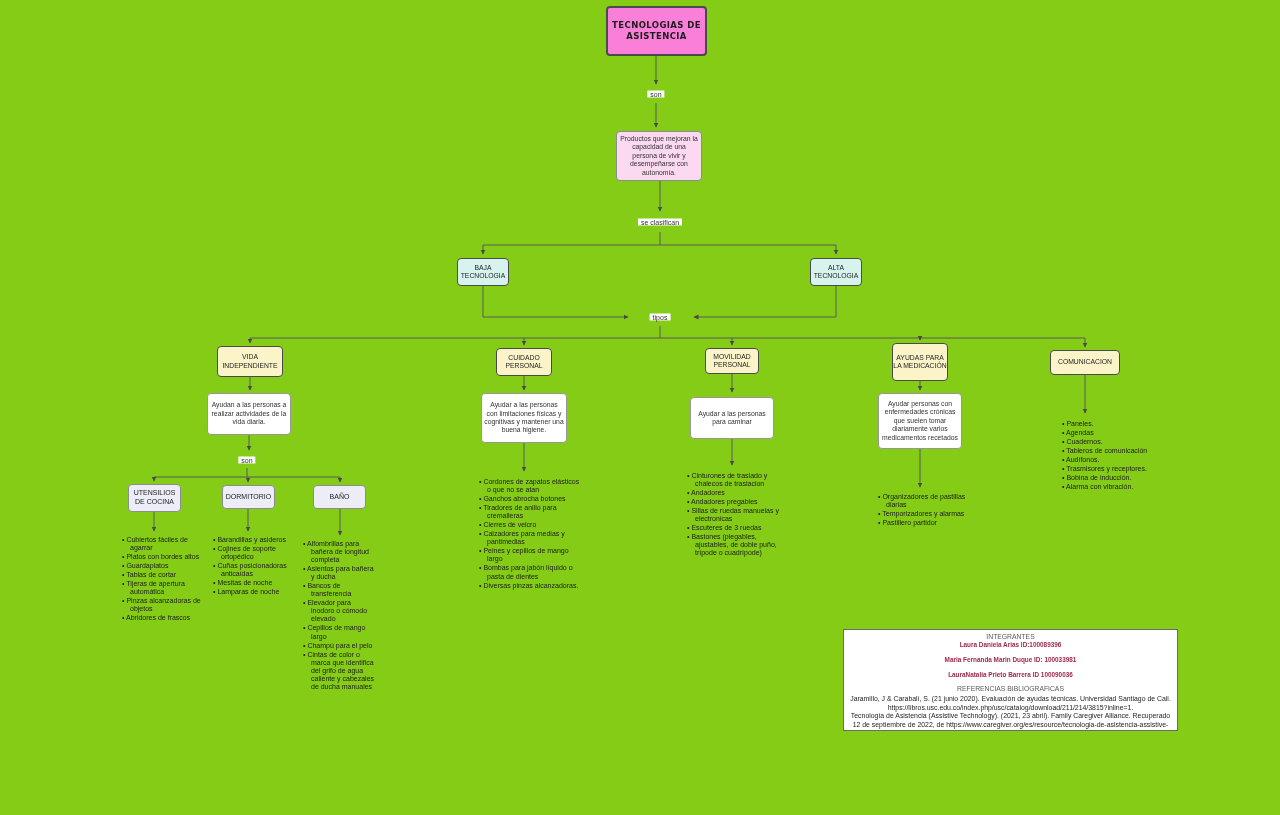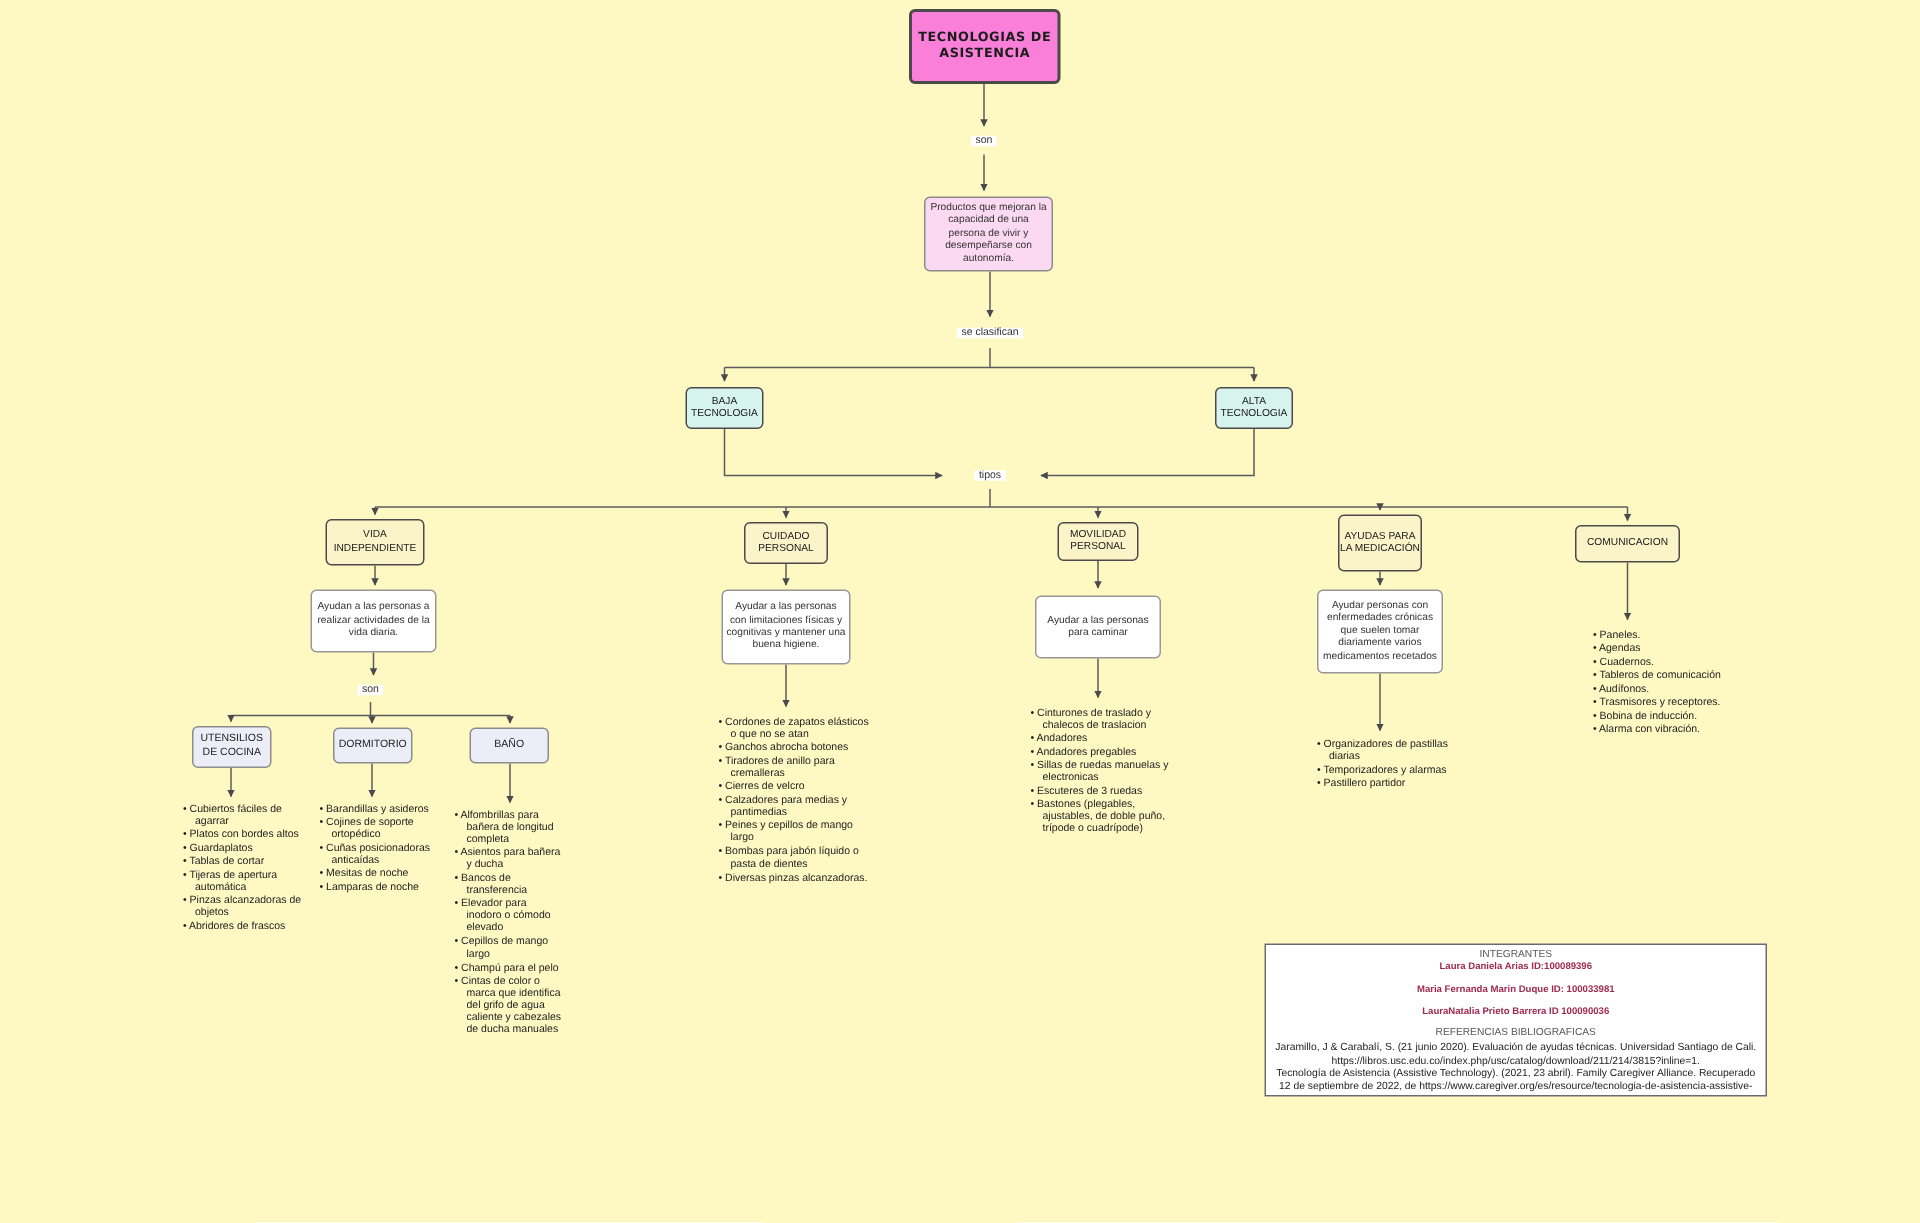--- a/index.html
+++ b/index.html
@@ -1,17 +1,17 @@
 <!DOCTYPE html>
 <html><head>
 <meta charset="utf-8">
 <style>
   html,body { margin:0; padding:0; background:#ffffff; }
   .canvas {
-    position:relative; width:1280px; height:815px; background:#fef9c3;
+    position:relative; width:1280px; height:815px; background:#84cc16;
     font-family:"Liberation Sans", sans-serif; overflow:hidden; color:#222;
   }
   svg.wires { position:absolute; left:0; top:0; width:1280px; height:815px; }
   .wire { stroke:#5b5b5b; stroke-width:1; fill:none; }
 
   .node {
     position:absolute; display:flex; align-items:center; justify-content:center;
     text-align:center; box-sizing:border-box; border-radius:4px; line-height:1.25;
   }
   .node.root {

